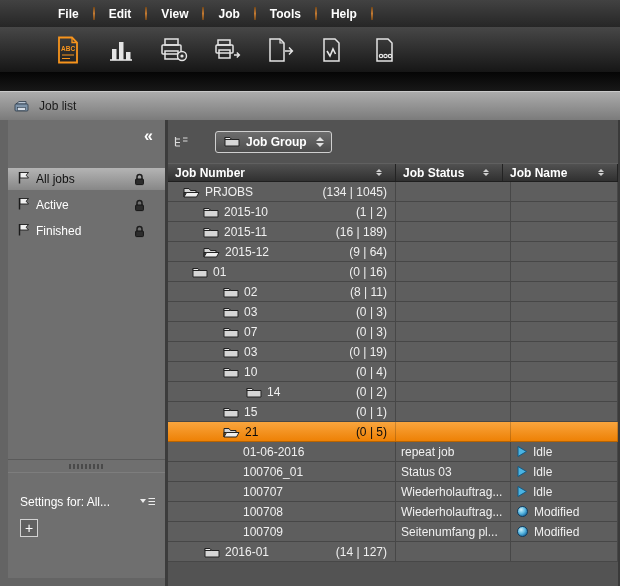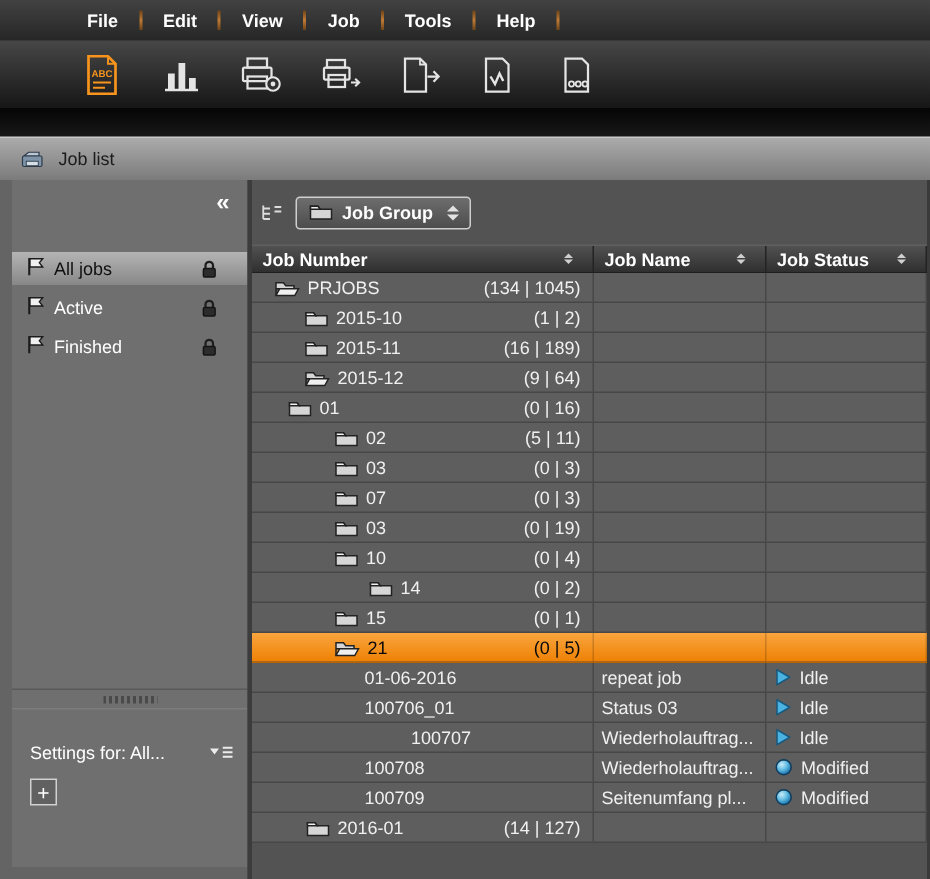--- a/index.html
+++ b/index.html
@@ -52,21 +52,21 @@
   .settings-panel { height:105px; padding:22px 9px 0 12px; }
   .settings-row { display:flex; align-items:center; justify-content:space-between; color:#fff; }
   .dd-icon { display:flex; cursor:pointer; }
   .add-btn { margin-top:10px; width:18px; height:18px; border:1px solid #d2d2d2;
     background:rgba(0,0,0,0.12); color:#fff; font-size:14px; line-height:15px;
     display:flex; align-items:center; justify-content:center; cursor:pointer; }
 
   
   .main { flex:1; height:466px; background:#535353; border-left:3px solid #3c3c3c;
     border-right:2px solid #3a3a3a; display:flex; flex-direction:column; overflow:hidden; }
-  .main-top { height:43px; display:flex; align-items:center; gap:8px; padding-left:6px; }
+  .main-top { height:43px; display:flex; align-items:center; gap:26px; padding-left:6px; }
   .tree-ic { display:flex; cursor:pointer; }
   .group-btn { height:22px; display:flex; align-items:center; gap:6px; padding:0 7px 0 8px;
     border:1px solid #cfcfcf; border-radius:3px; background:linear-gradient(#6d6d6d,#4d4d4d);
     color:#fff; font-weight:bold; cursor:pointer; }
   .spin { display:flex; flex-direction:column; gap:2px; margin-left:3px; }
   .tri-up { width:0; height:0; border-left:4px solid transparent; border-right:4px solid transparent;
     border-bottom:4px solid #e2e2e2; }
   .tri-down { width:0; height:0; border-left:4px solid transparent; border-right:4px solid transparent;
     border-top:4px solid #e2e2e2; }
 
@@ -282,34 +282,34 @@
         </div>
       </div>
       <div class="thead">
           <div class="th col-number">
             <span>Job Number</span>
             <span class="sort">
               <i class="tri-up"></i>
               <i class="tri-down"></i>
             </span>
           </div>
+          <div class="th col-status">
+            <span>Job Status</span>
+            <span class="sort">
+              <i class="tri-up"></i>
+              <i class="tri-down"></i>
+            </span>
+          </div>
           <div class="th col-name">
             <span>Job Name</span>
             <span class="sort">
               <i class="tri-up"></i>
               <i class="tri-down"></i>
             </span>
           </div>
-          <div class="th col-status">
-            <span>Job Status</span>
-            <span class="sort">
-              <i class="tri-up"></i>
-              <i class="tri-down"></i>
-            </span>
-          </div>
         </div>
       <div class="tbody">
           <div class="row">
             <div class="cell number col-number" style="padding-left: 15px;">
               <span class="folder-icon">
                 <svg width="17" height="13" viewBox="0 0 17 13">
                   <path d="M1 12 L1 3.5 L6 3.5 L7.5 5.5 L13 5.5 L13 7.5 L1 7.5 Z" fill="#d6d6d6" stroke="#222" stroke-width="1"></path>
                   <path d="M3.5 7.5 L16 7.5 L13.5 12 L1 12 Z" fill="#efefef" stroke="#222" stroke-width="1"></path>
                 </svg>
               </span>
@@ -377,21 +377,21 @@
           </div>
           <div class="row">
             <div class="cell number col-number" style="padding-left: 55px;">
               <span class="folder-icon">
                 <svg width="16" height="13" viewBox="0 0 16 13">
                   <path d="M1 3.5 L6 3.5 L7.5 5.5 L15 5.5 L15 12 L1 12 Z" fill="#d6d6d6" stroke="#222" stroke-width="1"></path>
                   <path d="M1 3.5 L6 3.5 L7.5 5.5 L1 5.5 Z" fill="#efefef" stroke="#222" stroke-width="1"></path>
                 </svg>
               </span>
               <span>02</span>
-              <span class="count">(5 | 11)</span>
+              <span class="count">(8 | 11)</span>
             </div>
             <div class="cell name col-name"></div>
             <div class="cell status col-status"></div>
           </div>
           <div class="row">
             <div class="cell number col-number" style="padding-left: 55px;">
               <span class="folder-icon">
                 <svg width="16" height="13" viewBox="0 0 16 13">
                   <path d="M1 3.5 L6 3.5 L7.5 5.5 L15 5.5 L15 12 L1 12 Z" fill="#d6d6d6" stroke="#222" stroke-width="1"></path>
                   <path d="M1 3.5 L6 3.5 L7.5 5.5 L1 5.5 Z" fill="#efefef" stroke="#222" stroke-width="1"></path>
@@ -513,21 +513,21 @@
             <div class="cell status col-status">
               <span class="status-ic">
                 <svg width="10" height="11" viewBox="0 0 10 11">
                   <path d="M1 0.5 L9.5 5.5 L1 10.5 Z" fill="#4ab3e2" stroke="#17597f" stroke-width="1"></path>
                 </svg>
               </span>
               <span>Idle</span>
             </div>
           </div>
           <div class="row">
-            <div class="cell number col-number" style="padding-left: 106px;">
+            <div class="cell number col-number" style="padding-left: 75px;">
               <span>100707</span>
             </div>
             <div class="cell name col-name">
               <span>Wiederholauftrag...</span>
             </div>
             <div class="cell status col-status">
               <span class="status-ic">
                 <svg width="10" height="11" viewBox="0 0 10 11">
                   <path d="M1 0.5 L9.5 5.5 L1 10.5 Z" fill="#4ab3e2" stroke="#17597f" stroke-width="1"></path>
                 </svg>

